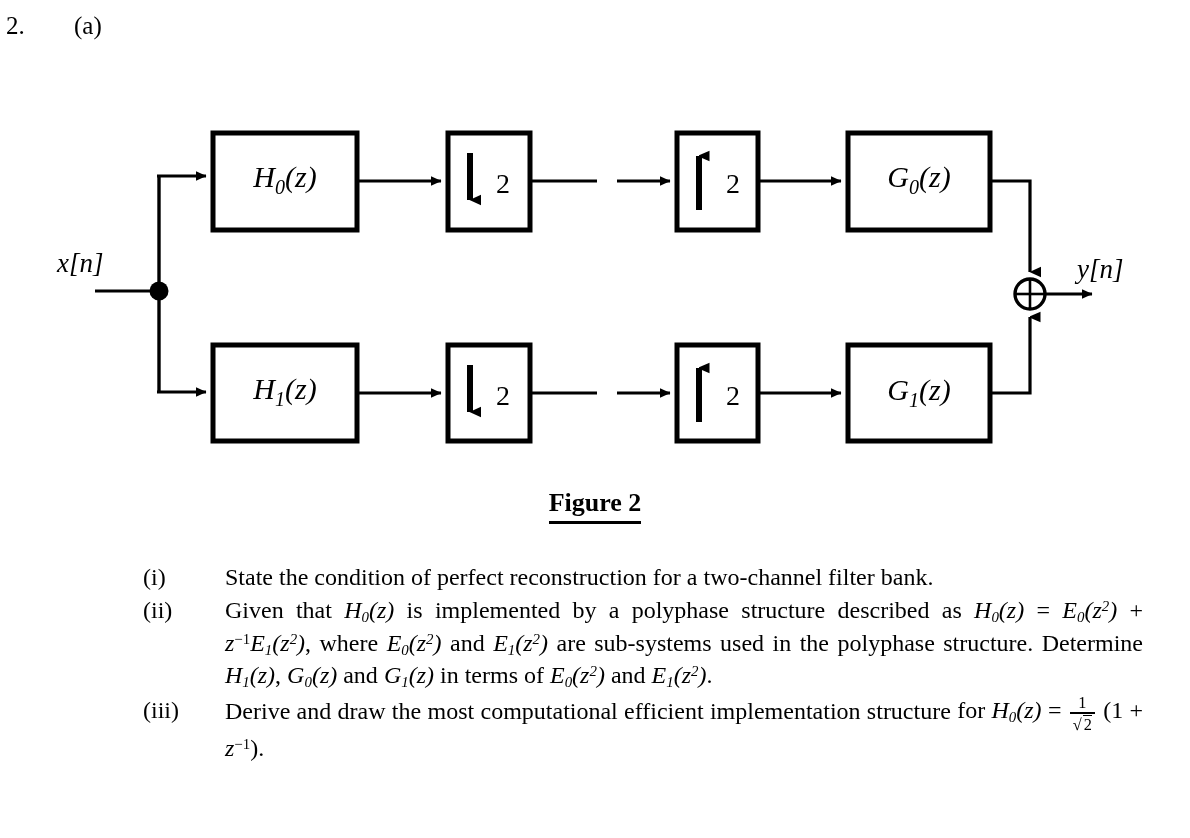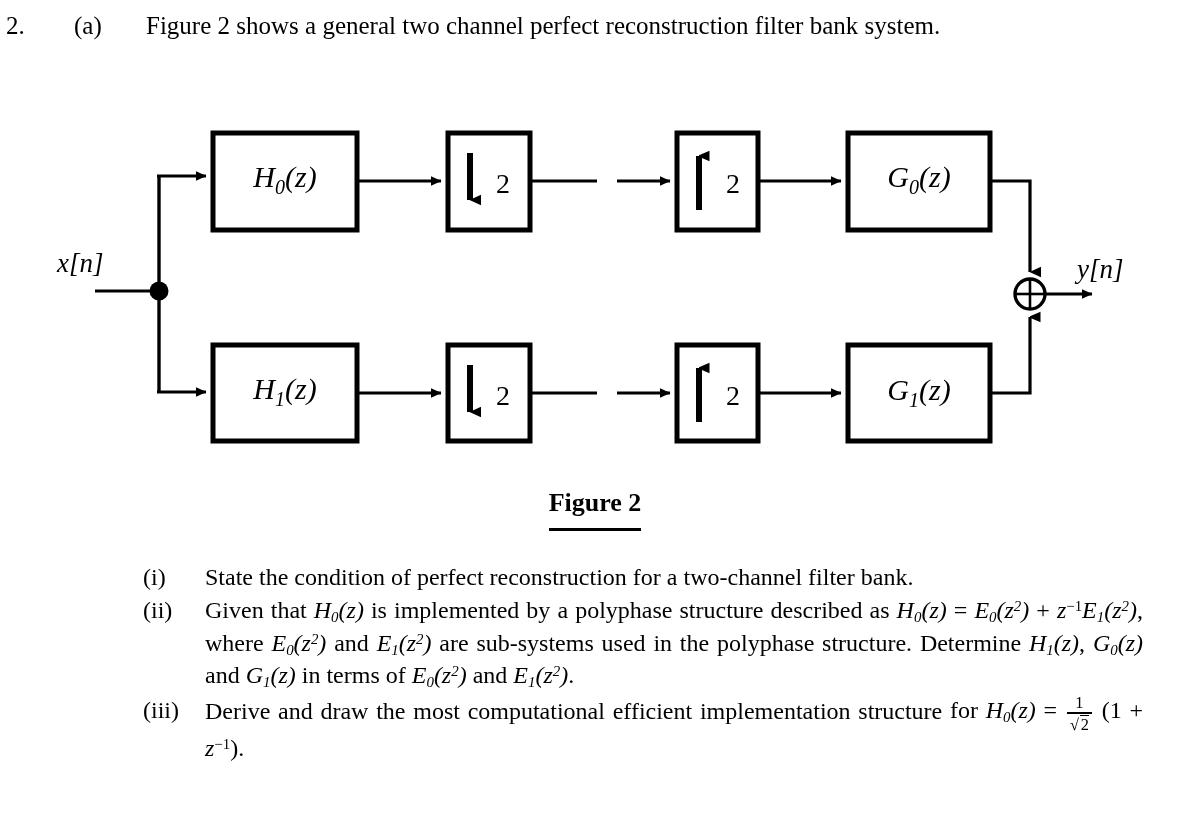--- a/index.html
+++ b/index.html
@@ -76,21 +76,21 @@
     left: 0;
     top: 488px;
     width: 1190px;
     text-align: center;
     font-size: 26px;
     font-weight: bold;
   }
   #figure-caption .cap-inner {
     display: inline-block;
     border-bottom: 3px solid #000;
-    padding-bottom: 10px;
+    padding-bottom: 3px;
   }
 
   
   #subquestions {
     position: absolute;
     left: 143px;
     top: 562px;
     width: 1000px;
     font-size: 24px;
     line-height: 1.30;
@@ -101,20 +101,21 @@
     margin-bottom: 2px;
   }
   .subq .marker {
     width: 62px;
     flex: 0 0 62px;
   }
   .subq .body {
     flex: 1;
     text-align: justify;
     text-justify: inter-word;
+    margin-left: 20px;
   }
   .subq .body .lastline {
     text-align: left;
   }
   i, .it {
     font-style: italic;
   }
   sub {
     font-size: 0.62em;
     vertical-align: -0.28em;
@@ -155,21 +156,20 @@
     padding-left: 1px;
     margin-left: 1px;
   }
 </style>
 </head>
 <body>
 
 <div id="question-header">
   <span class="q-num">2.</span>
   <span class="q-part">(a)</span>
-  <span class="q-text">Figure 2 shows a general two channel perfect reconstruction filter bank system.</span>
 </div>
 
 <div id="figure-diagram">
   <svg width="1190" height="370" viewBox="0 0 1190 370" xmlns="http://www.w3.org/2000/svg">
     <defs>
       <marker id="arrowR" markerWidth="11" markerHeight="11" refX="10" refY="5.5" orient="auto" markerUnits="userSpaceOnUse">
         <path d="M0,0.7 L10.5,5.5 L0,10.3 Z" fill="#000"></path>
       </marker>
       <marker id="arrowD" markerWidth="12" markerHeight="12" refX="6" refY="11" orient="auto" markerUnits="userSpaceOnUse">
         <path d="M0.7,0 L11.3,0 L6,11.5 Z" fill="#000"></path>

